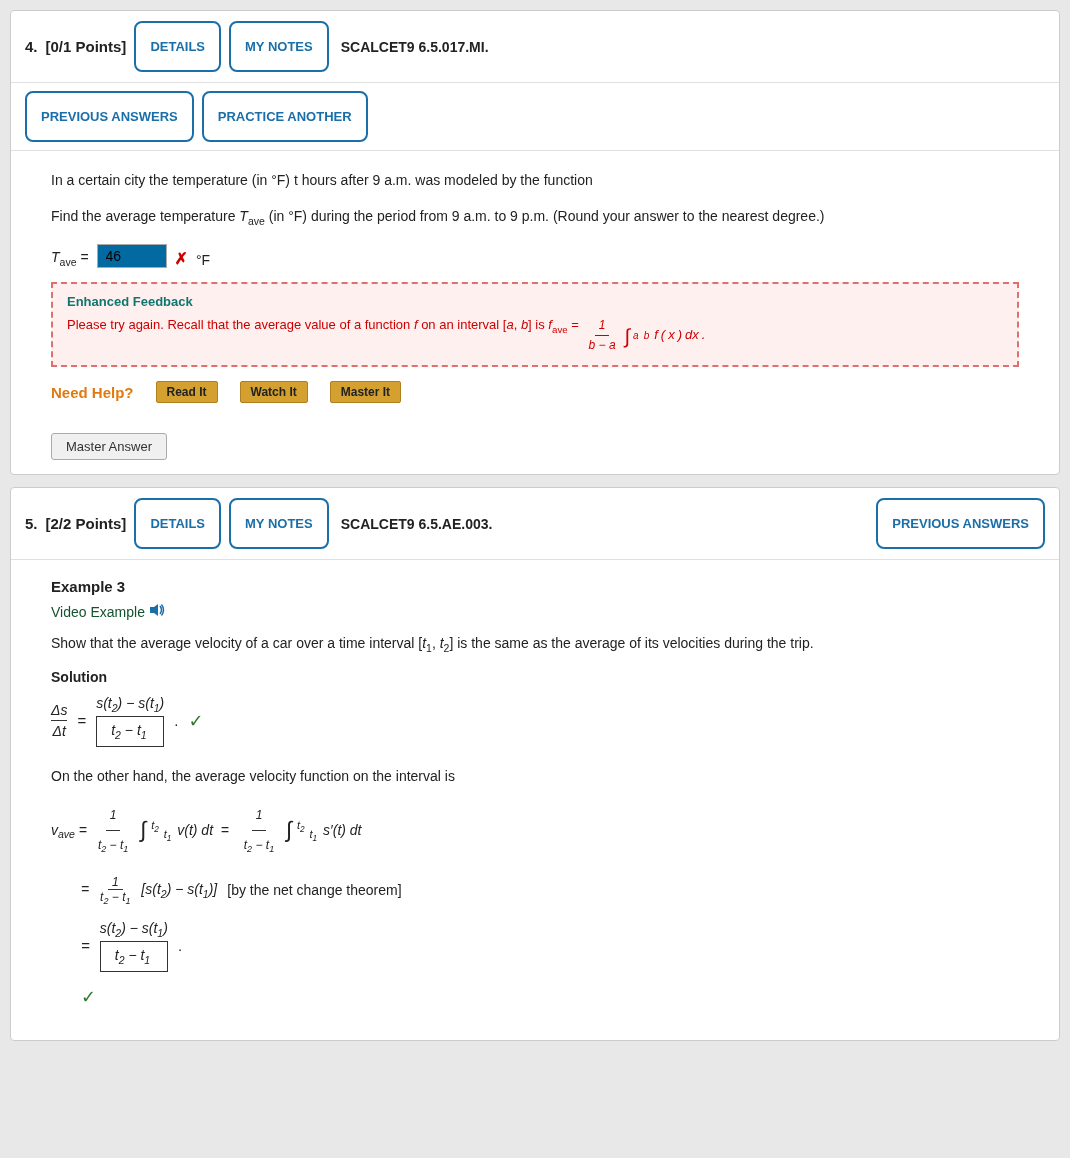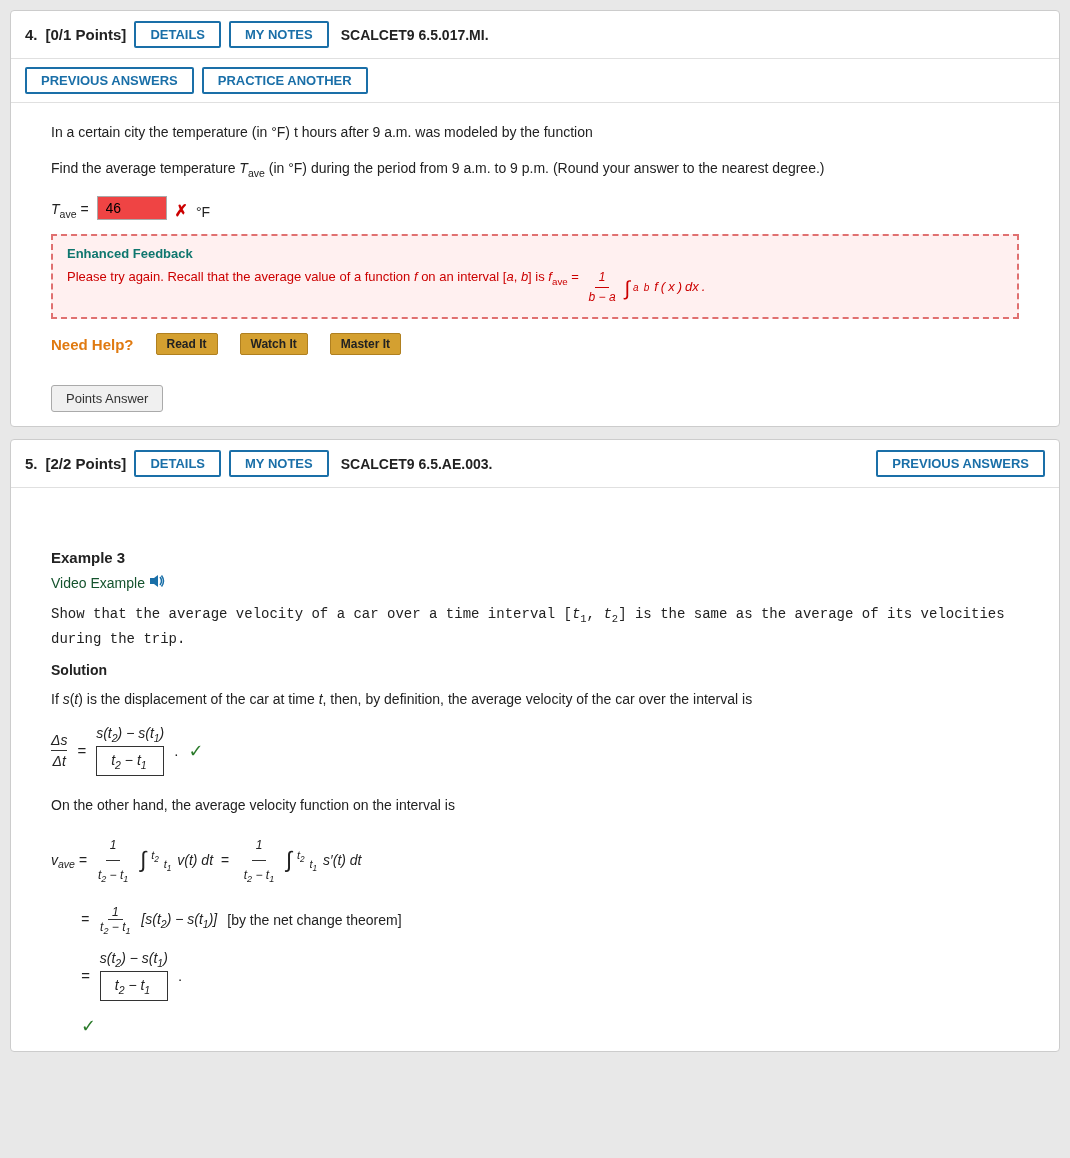--- a/index.html
+++ b/index.html
@@ -35,23 +35,23 @@
       font-weight: bold;
       font-size: 15px;
       white-space: nowrap;
     }
     .btn-outline {
       border: 2px solid #1a6fa8;
       background: #fff;
       color: #1a6fa8;
       font-weight: bold;
       font-size: 13px;
-      padding: 4px 14px;
+      padding: 16px 14px;
       cursor: pointer;
-      border-radius: 2px;
+      border-radius: 8px;
     }
     .code-ref {
       font-weight: bold;
       font-size: 14px;
       margin-left: 4px;
     }
     .second-row-header {
       display: flex;
       align-items: center;
       padding: 8px 14px;
@@ -78,21 +78,21 @@
       margin-bottom: 14px;
     }
     .answer-label {
       font-size: 14px;
     }
     .answer-input {
       border: 1px solid #aaa;
       padding: 3px 8px;
       font-size: 14px;
       width: 70px;
-      background: #ef4444;
+      background: #0369a1;
     }
     .x-mark {
       color: #cc0000;
       font-size: 16px;
       font-weight: bold;
     }
     .unit-label {
       font-size: 14px;
     }
     .enhanced-feedback {
@@ -140,40 +140,38 @@
       background: #f0f0f0;
       border: 1px solid #aaa;
       color: #333;
       font-size: 13px;
       padding: 5px 14px;
       cursor: pointer;
       border-radius: 3px;
     }
     
     .q5-body {
-      padding: 18px 40px 14px 40px;
-      margin-top: 43px;
+      padding: 18px 40px 32px 40px;
     }
     .example-title {
       font-weight: bold;
       font-size: 15px;
       margin-bottom: 8px;
     }
     .video-example {
       color: #14532d;
       font-size: 14px;
       margin-bottom: 12px;
       display: flex;
       align-items: flex-end;
       gap: 5px;
     }
     .show-text {
       margin-bottom: 12px;
       line-height: 1.6;
-      font-family: Liberation Mono, monospace;
     }
     .solution-title {
       font-weight: bold;
       font-size: 14px;
       margin-bottom: 10px;
     }
     .solution-text {
       margin-bottom: 14px;
       line-height: 1.6;
     }
@@ -235,21 +233,21 @@
 
       <div class="need-help-row">
         <span class="need-help-label">Need Help?</span>
         <button class="btn-help">Read It</button>
         <button class="btn-help">Watch It</button>
         <button class="btn-help">Master It</button>
       </div>
     </div>
 
     <div class="submit-row">
-      <button class="btn-submit">Points Answer</button>
+      <button class="btn-submit">Master Answer</button>
     </div>
   </div>
 
   <div class="question-card">
 
     <div class="question-header">
       <span class="question-number">5.</span>
       <span class="question-number">[2/2 Points]</span>
       <button class="btn-outline">DETAILS</button>
       <button class="btn-outline">MY NOTES</button>
@@ -272,23 +270,20 @@
           </svg>
         </span>
       </div>
 
       <p class="show-text">
         Show that the average velocity of a car over a time interval [<i>t</i><sub>1</sub>, <i>t</i><sub>2</sub>] is the same as the average of its velocities during the trip.
       </p>
 
       <div class="solution-title">Solution</div>
 
-      <p class="solution-text">
-        If <i>s</i>(<i>t</i>) is the displacement of the car at time <i>t</i>, then, by definition, the average velocity of the car over the interval is
-      </p>
 
       <div style="display:flex; align-items:center; gap:10px; margin:6px 0 18px 0;">
         <div style="display:flex; flex-direction:column; align-items:center; font-style:italic; font-size:14px;">
           <span>Δ<i>s</i></span>
           <div style="border-top:1px solid #333; width:100%; margin:2px 0;"></div>
           <span>Δ<i>t</i></span>
         </div>
         <span style="font-size:15px;">=</span>
         <div style="position:relative;">
 

